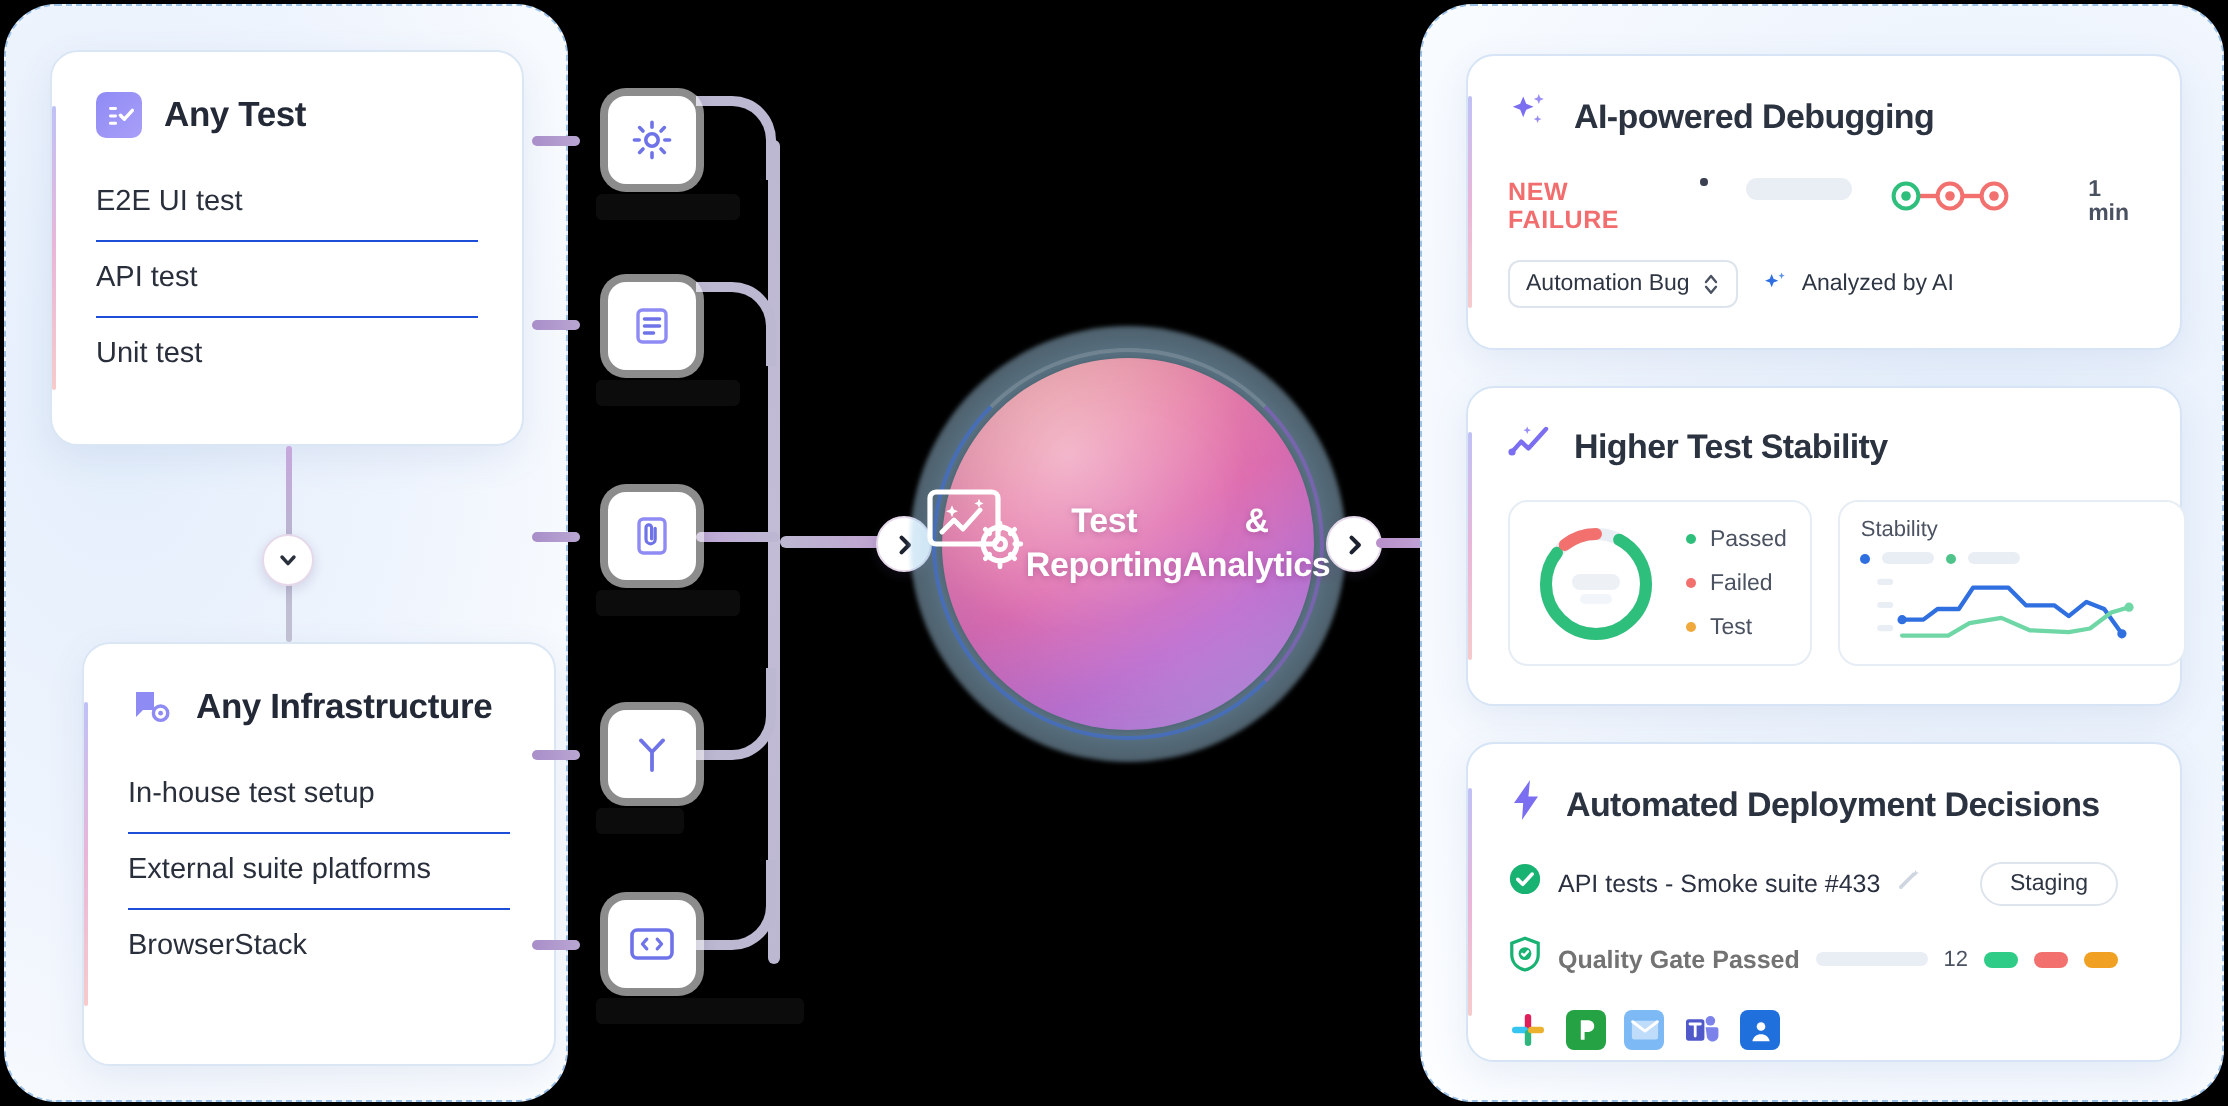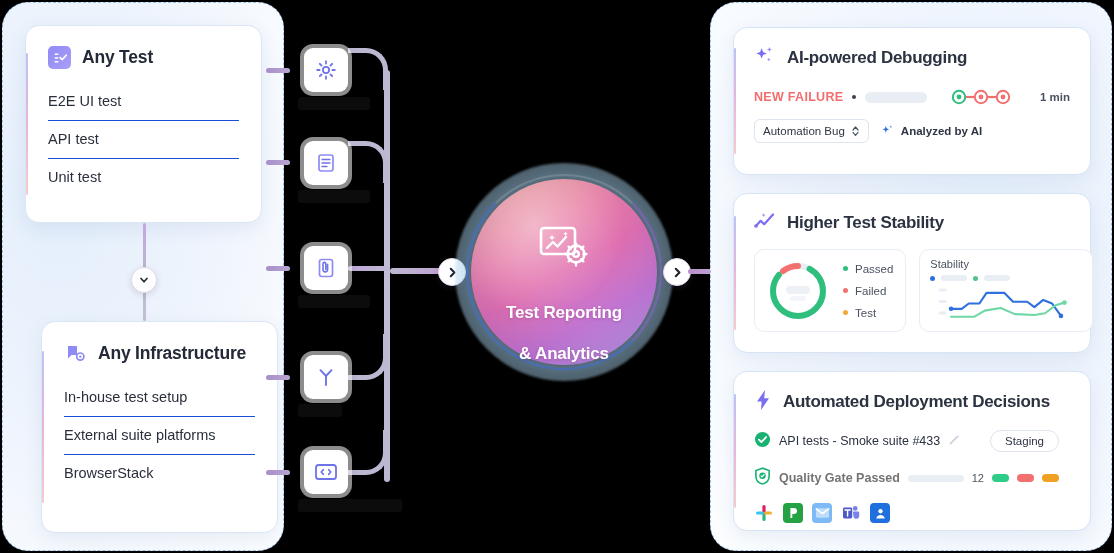--- a/index.html
+++ b/index.html
@@ -146,22 +146,22 @@
     border-right-color: rgba(150,90,220,.5);
     border-top-color: rgba(255,255,255,.15);
   }
   .sphere {
     position: absolute; left: 16px; top: 16px;
     width: 186px; height: 186px; border-radius: 50%;
     background:
       radial-gradient(circle at 34% 26%, rgba(255,255,255,.42) 0%, rgba(255,255,255,0) 48%),
       linear-gradient(150deg, #e9a08e 0%, #e97fa7 32%, #e06fb0 50%, #c578d4 72%, #b9a6ea 100%);
     box-shadow: inset 0 -18px 40px rgba(120,70,170,.25);
-    display: flex; flex-direction: column;
-    align-items: center; justify-content: flex-end; gap: 20px;
+    display: flex; 
+    align-items: center; justify-content: center;
   }
   .sphere-icon { margin-bottom: 10px; }
   .sphere-title {
     color: #fff; font-size: 17px; font-weight: 700;
     text-align: center; line-height: 1.28; letter-spacing: -0.2px;
     text-shadow: 0 1px 3px rgba(120,40,110,.35);
   }
   .chev-right-out { left: 663px; top: 258px; width: 28px; height: 28px; position: absolute; }
   .sphere-out-line {
     position: absolute; left: 688px; top: 269px;
@@ -188,35 +188,35 @@
   .rcard-3 { top: 368px; height: 160px; }
 
   .rcard-head {
     display: flex; align-items: center; gap: 11px;
     padding: 17px 20px 0 20px;
   }
   .rcard-title { font-size: 17px; font-weight: 700; color: #2b3240; letter-spacing: -0.3px; }
 
   
   .fail-row {
-    display: flex; align-items: center; gap: 9px;
+    display: flex; align-items: flex-start; gap: 19px;
     padding: 17px 20px 0 20px;
   }
   .new-failure { color: #f26d6d; font-size: 12.5px; font-weight: 700; letter-spacing: .3px; }
   .dot-sep { width: 4px; height: 4px; border-radius: 50%; background: #3b4150; }
   .redact-pill { width: 62px; height: 11px; border-radius: 6px; background: #e9eef4; }
   .status-chain { margin-left: auto; display: flex; align-items: center; }
   .time-label { font-size: 11.5px; color: #4a5160; font-weight: 600; margin-left: 12px; }
   .tag-row { display: flex; align-items: center; gap: 12px; padding: 13px 20px 0 20px; }
   .select-chip {
     display: flex; align-items: center; gap: 6px;
     border: 1px solid #dde4ec; border-radius: 6px;
     padding: 5px 8px; font-size: 11.5px; color: #2e3543; background: #fff;
   }
-  .analyzed { display: flex; align-items: center; gap: 6px; font-size: 11.5px; color: #2e3543; font-weight: bold; }
+  .analyzed { display: flex; align-items: center; gap: 6px; font-size: 11.5px; color: #2e3543; }
 
   
   .stab-body { display: flex; gap: 13px; padding: 14px 20px 0 20px; }
   .stab-box {
     flex: 1; border: 1px solid #e7edf4; border-radius: 10px;
     height: 83px; display: flex; align-items: center; padding: 0 12px;
     background: #fff;
   }
   .legend { margin-left: 14px; display: flex; flex-direction: column; gap: 10px; }
   .legend-item { display: flex; align-items: center; gap: 7px; font-size: 11.5px; color: #4b5261; }

